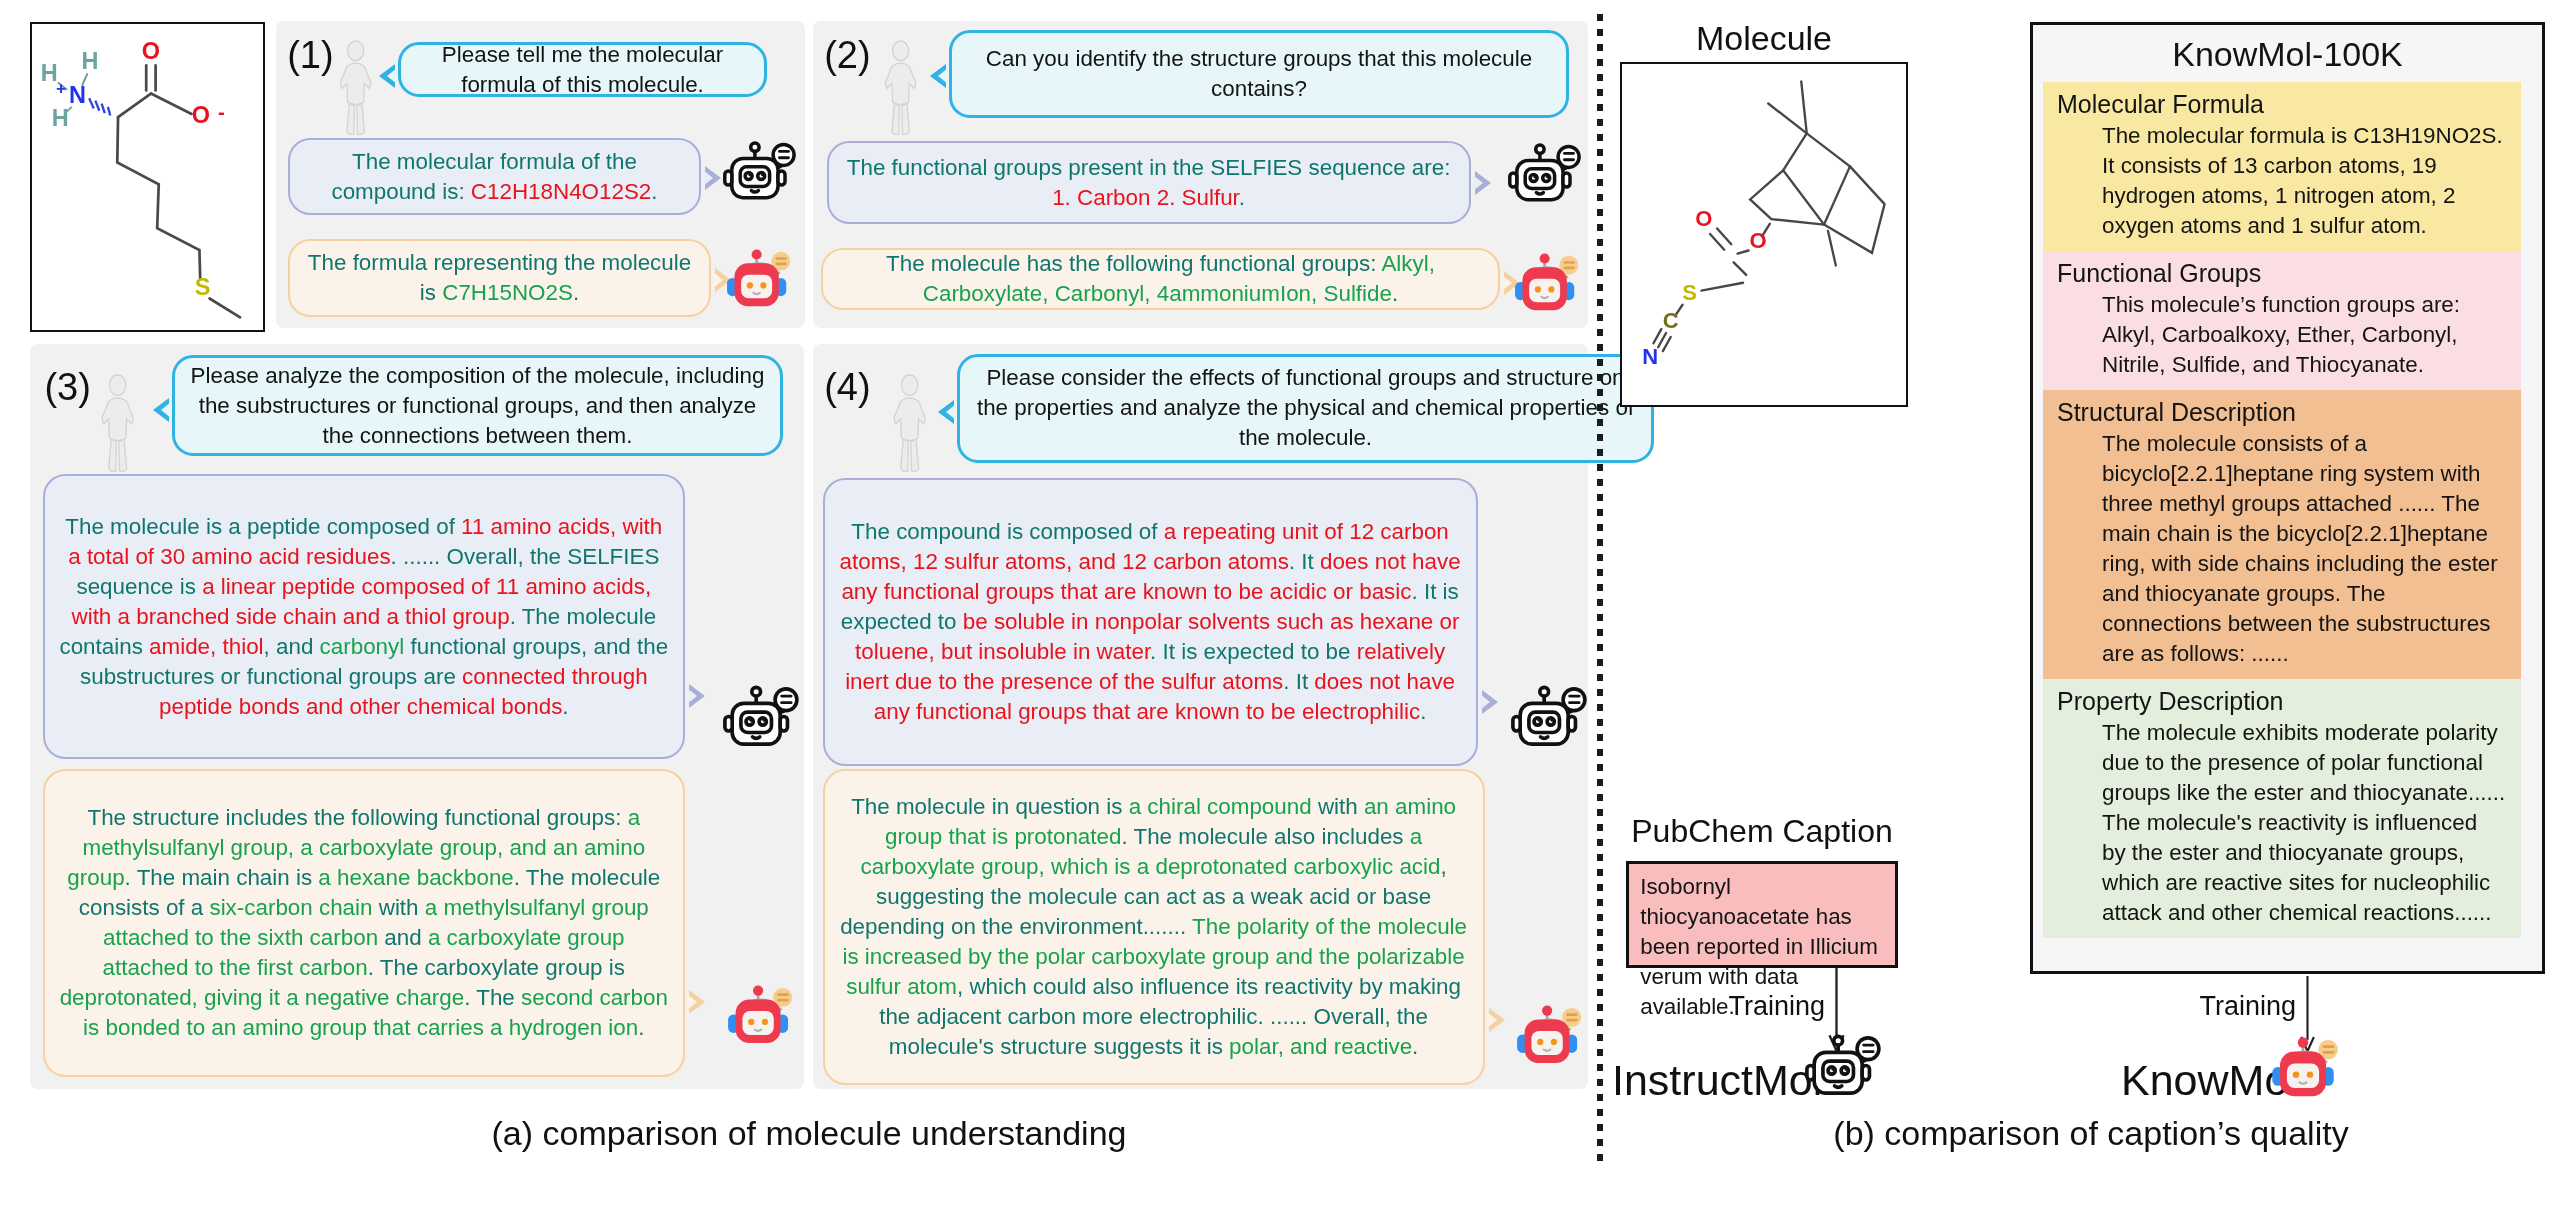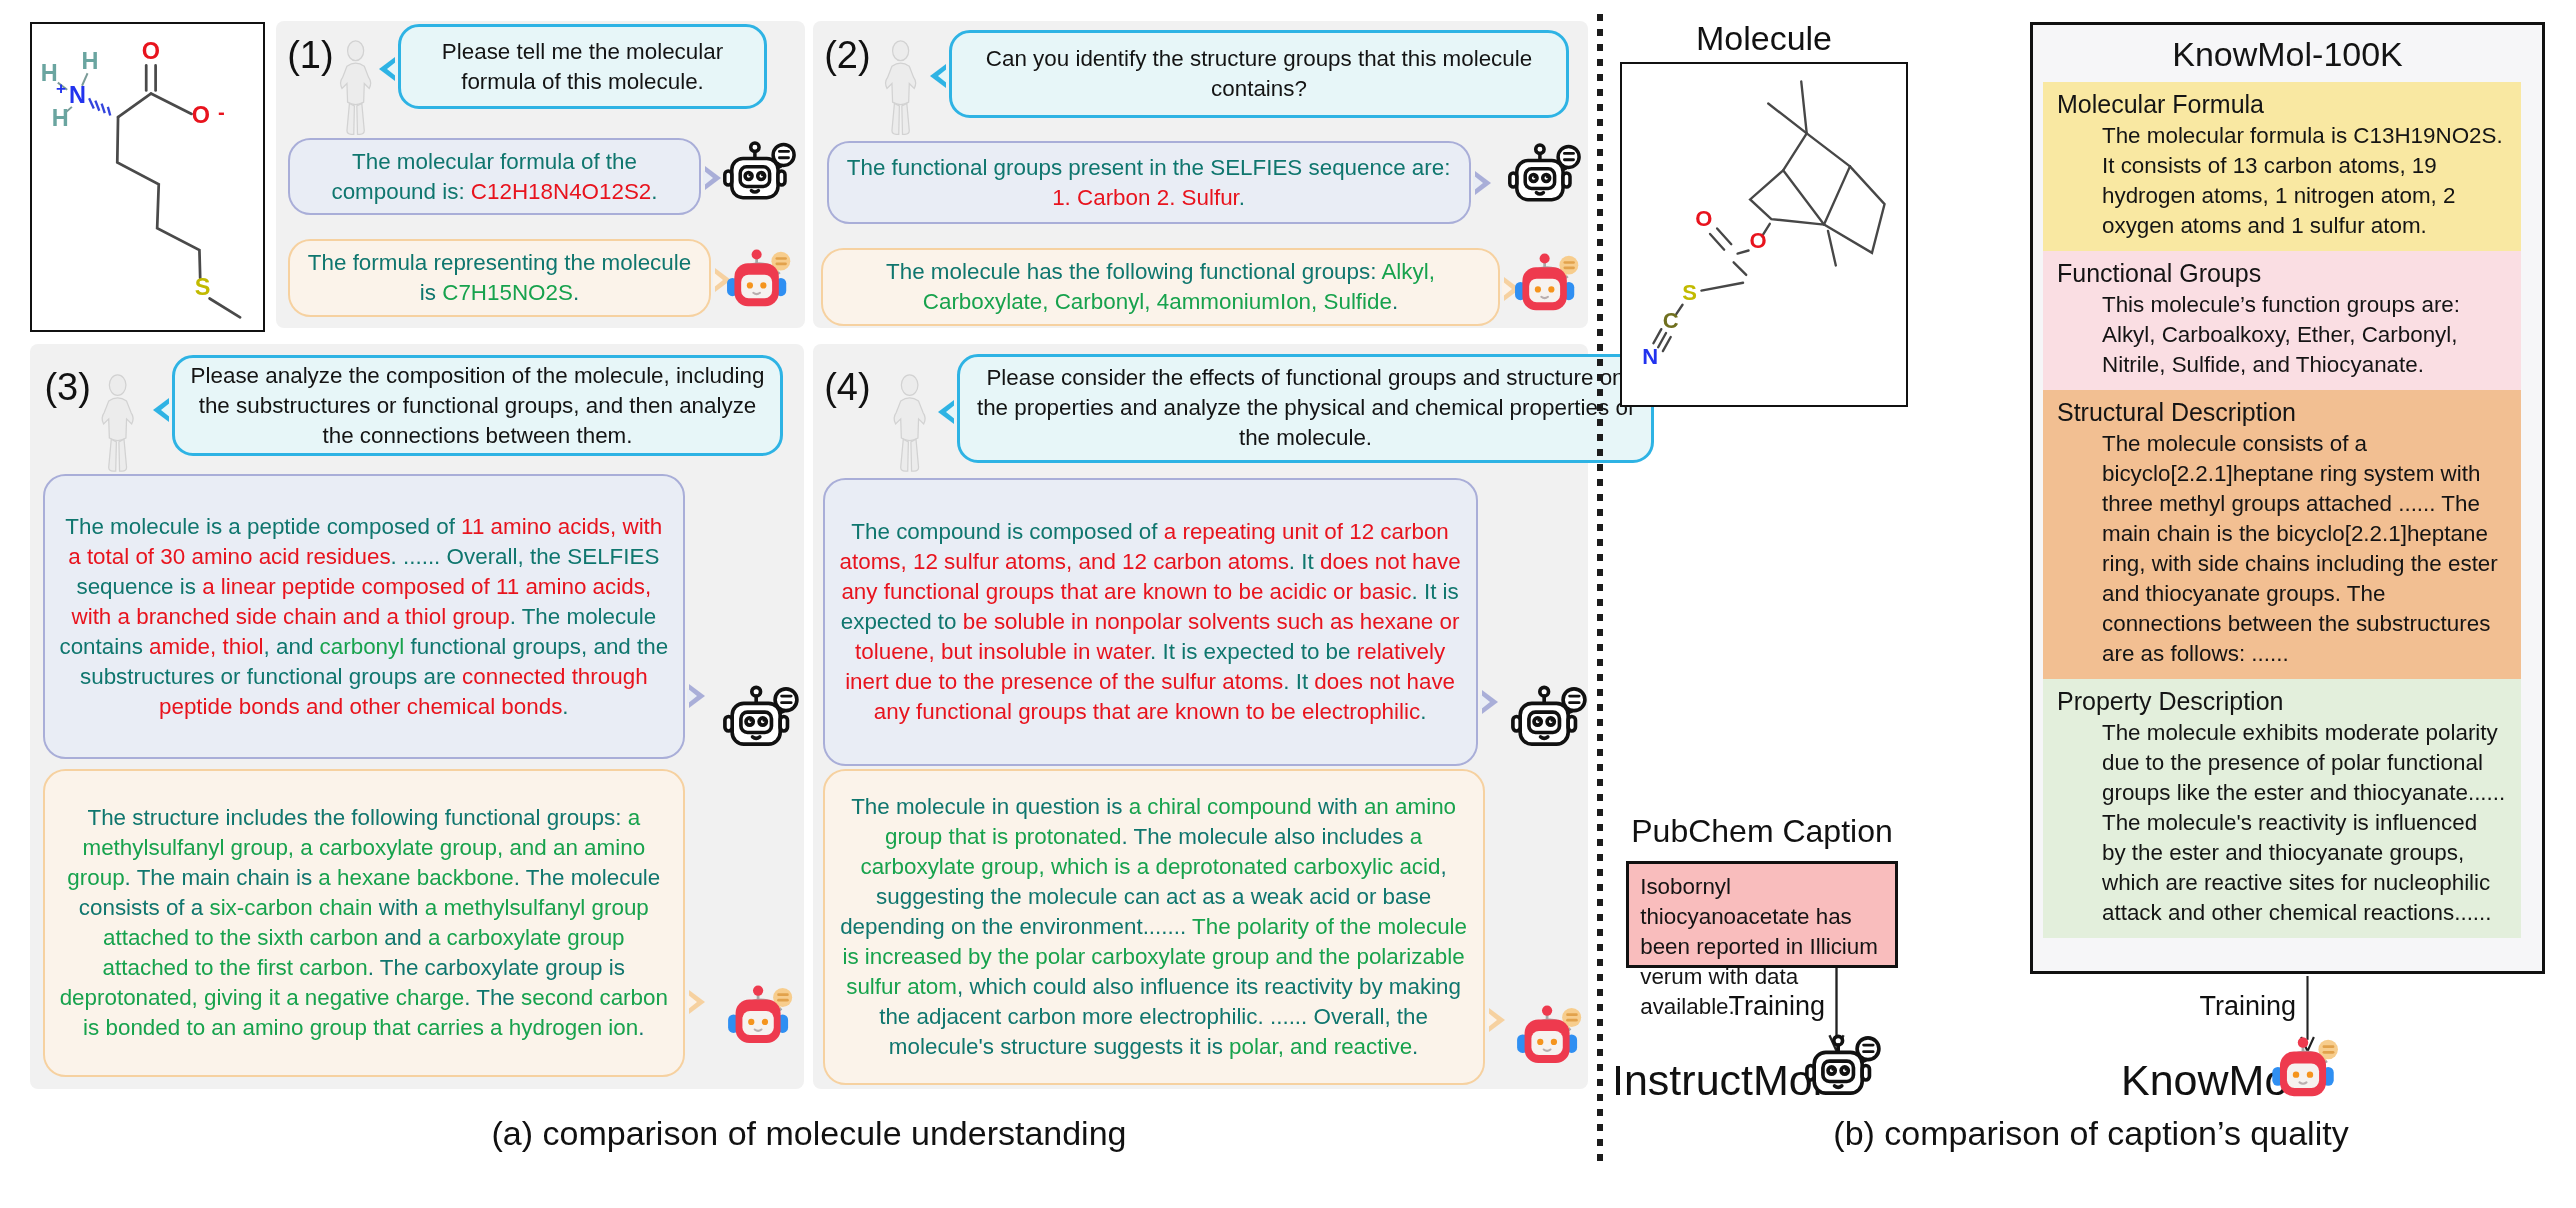--- a/index.html
+++ b/index.html
@@ -153,21 +153,21 @@
         <text x="218" y="346" fill="#c2ba00">S</text>
       </g>
     </svg>
   </div>
 
   <div class="panel" style="left:276px;top:21px;width:529px;height:307px">
     <div class="pnum" style="left:11.2px;top:12.8px">(1)</div>
     <svg class="abs" style="left:51px;top:17.6px" width="56" height="99" viewBox="0 0 70 124">
         <use href="#sym-person"></use>
       </svg>
-    <div class="bubble b-cyan tail-l" style="left:122px;top:3px;width:369px;height:85px;--ty:38%">
+    <div class="bubble b-cyan tail-l" style="left:122px;top:21px;width:369px;height:55px;--ty:38%">
       <span>Please tell me the molecular formula of this molecule.</span>
     </div>
     <div class="bubble b-lav tail-r" style="left:12px;top:117px;width:413px;height:77px">
       <span><span class="seg-k">The molecular formula of the compound is: </span><span class="seg-r">C12H18N4O12S2</span><span class="seg-k">.</span></span>
     </div>
     <svg class="abs" style="left:446px;top:118px" width="77" height="69" viewBox="0 0 96 86">
         <use href="#sym-robot-black"></use>
       </svg>
     <div class="bubble b-org tail-r" style="left:12px;top:218px;width:423px;height:78px">
       <span><span class="seg-k">The formula representing the molecule is </span><span class="seg-g">C7H15NO2S</span><span class="seg-k">.</span></span>
@@ -184,21 +184,21 @@
       </svg>
     <div class="bubble b-cyan tail-l" style="left:136px;top:8.8px;width:620px;height:88px;--ty:38%">
       <span>Can you identify the structure groups that this molecule contains?</span>
     </div>
     <div class="bubble b-lav tail-r" style="left:13.6px;top:120px;width:644px;height:83px">
       <span><span class="seg-k">The functional groups present in the SELFIES sequence are: </span><span class="seg-r">1. Carbon 2. Sulfur</span><span class="seg-k">.</span></span>
     </div>
     <svg class="abs" style="left:694px;top:120px" width="77" height="69" viewBox="0 0 96 86">
         <use href="#sym-robot-black"></use>
       </svg>
-    <div class="bubble b-org tail-r" style="left:8px;top:227px;width:679px;height:78px">
+    <div class="bubble b-org tail-r" style="left:8px;top:227px;width:679px;height:62px">
       <span><span class="seg-k">The molecule has the following functional groups: </span><span class="seg-g">Alkyl, Carboxylate, Carbonyl, 4ammoniumIon, Sulfide</span><span class="seg-k">.</span></span>
     </div>
     <svg class="abs" style="left:698px;top:225px" width="74" height="74" viewBox="0 0 92 92">
         <use href="#sym-robot-red"></use>
       </svg>
   </div>
 
   <div class="panel" style="left:30px;top:344px;width:774px;height:745px">
     <div class="pnum" style="left:14.4px;top:22.4px">(3)</div>
     <svg class="abs" style="left:58px;top:29px" width="58" height="102" viewBox="0 0 72 128">

